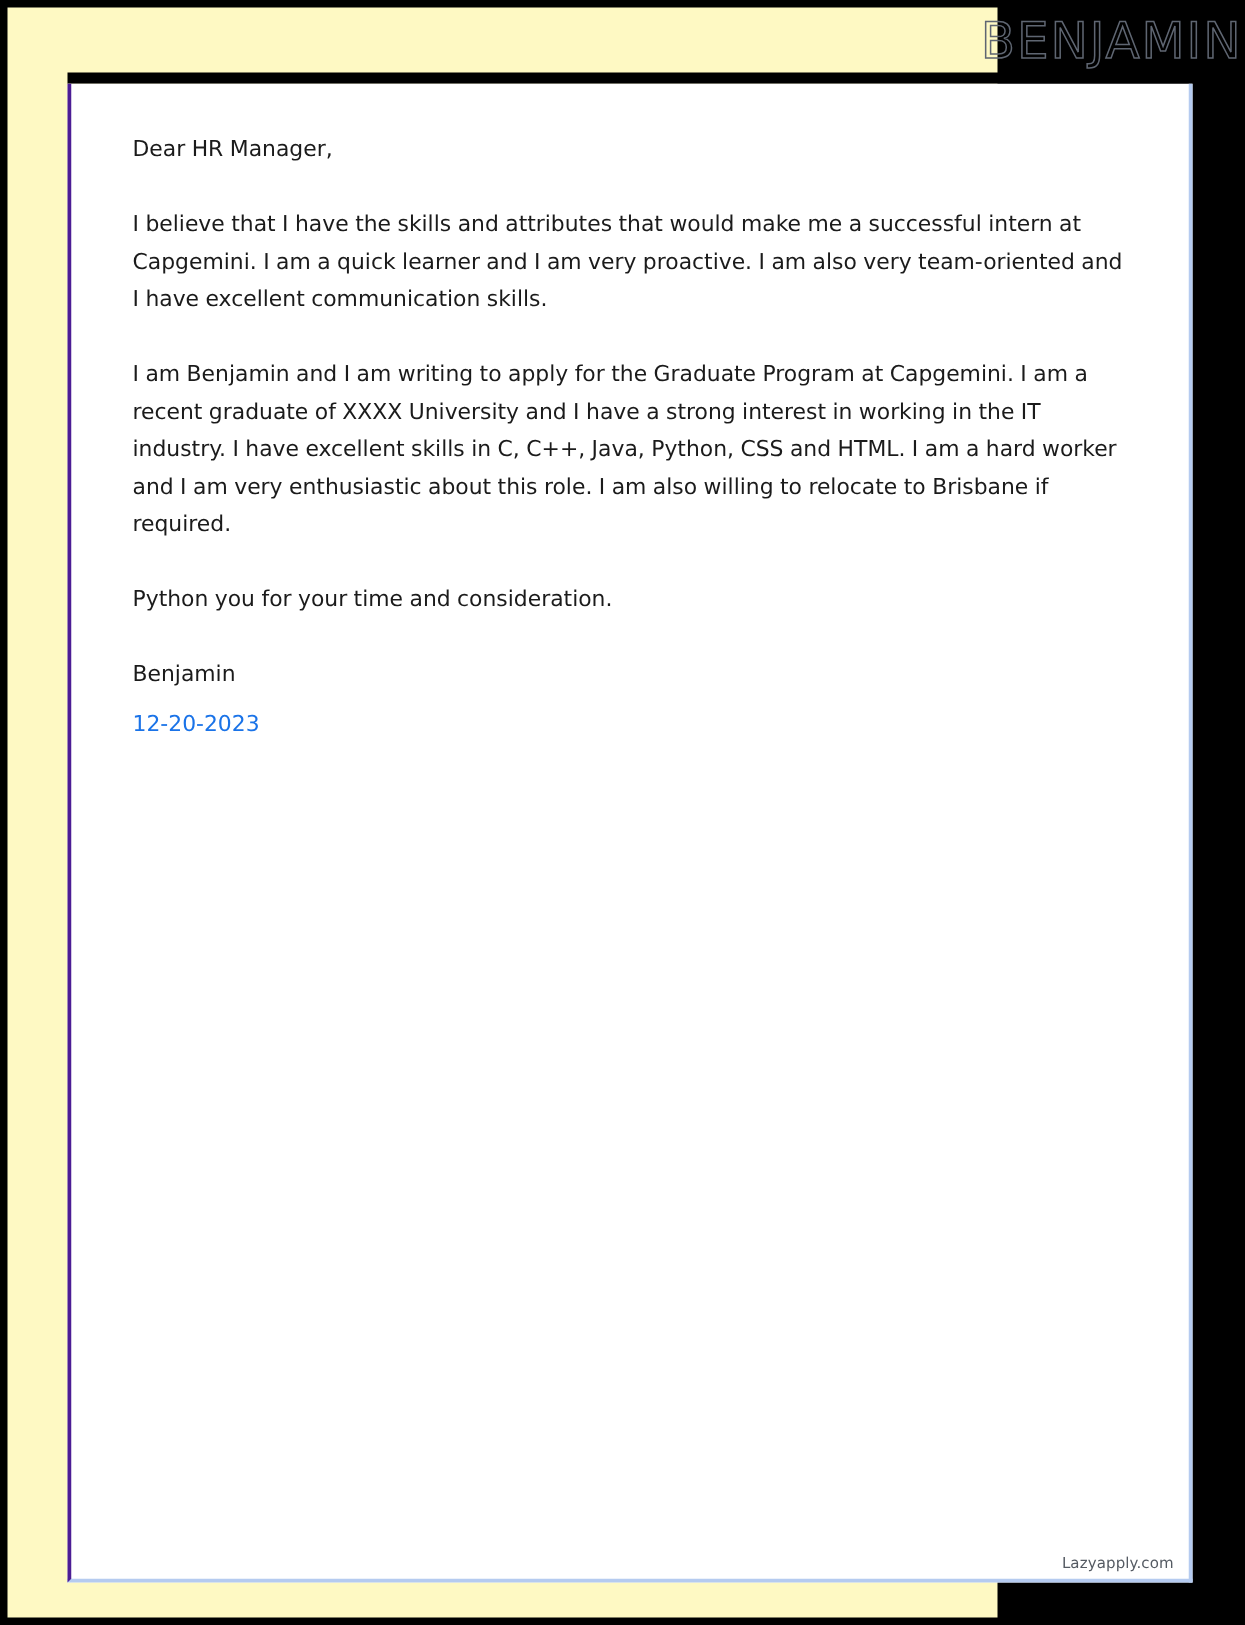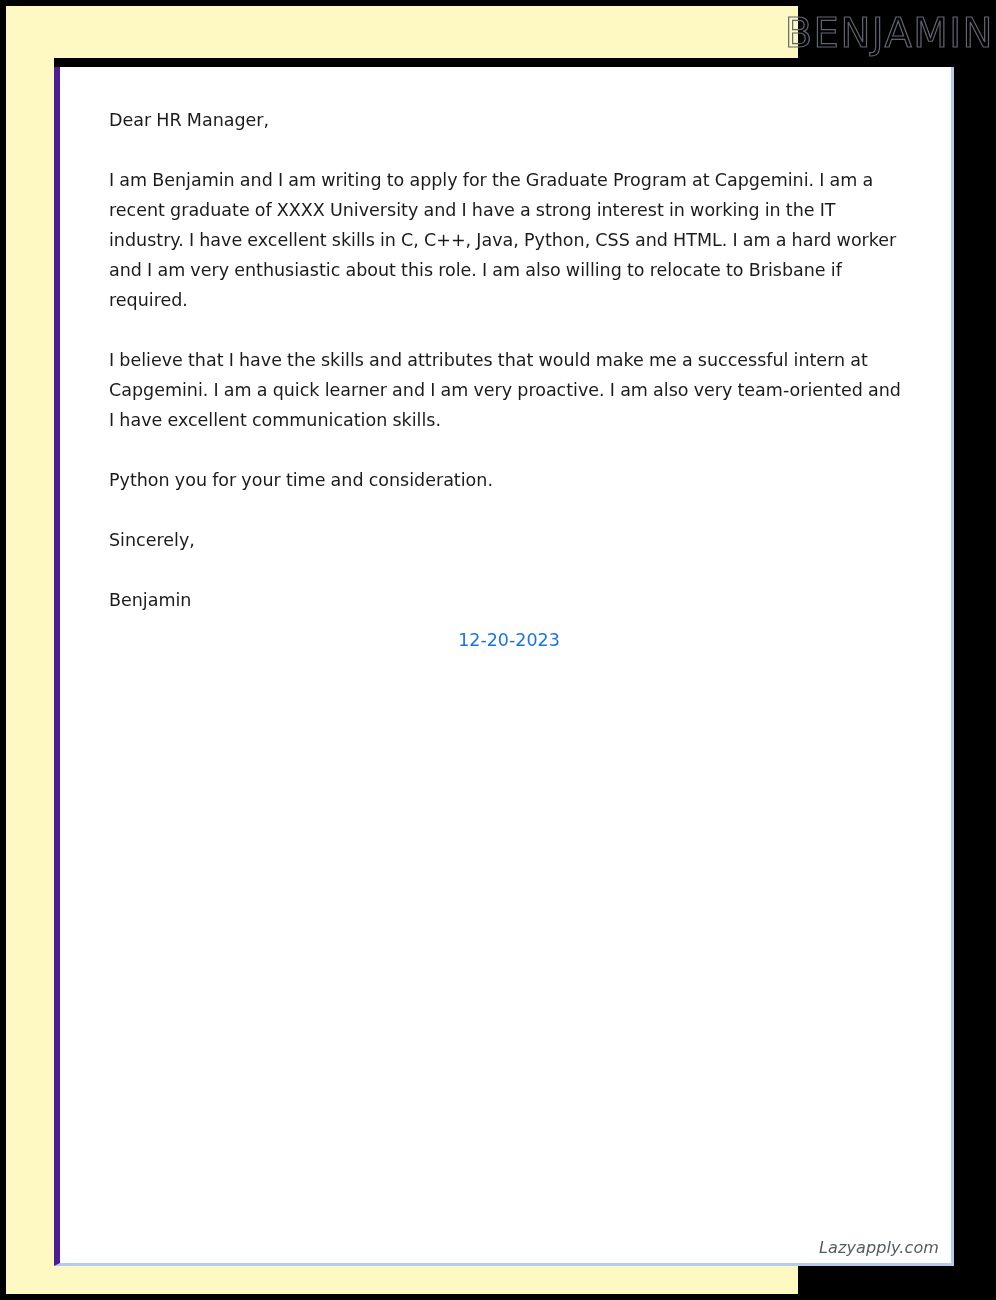--- a/index.html
+++ b/index.html
@@ -64,21 +64,21 @@
   }
 
   
   .sheet {
     position: absolute;
     left: 48px;
     top: 61px;
     width: 900px;
     height: 1199px;
     background: #ffffff;
-    border-left: 6px solid #4c1d95;
+    border-left: 3px solid #4c1d95;
     border-right: 3px solid #b5cbf0;
     border-bottom: 3px solid #b5cbf0;
   }
 
   .letter-body {
     position: absolute;
     left: 49px;
     top: 38px;
     width: 800px;
   }
@@ -93,32 +93,30 @@
     word-spacing: -0.4px;
   }
 
   .signoff-name { margin-bottom: 10px; }
 
   .date {
     font-family: "DejaVu Sans", sans-serif;
     font-size: 17.5px;
     line-height: 30px;
     color: #1a73e8;
-    text-align: center;
   }
 
   .footer-brand {
     position: absolute;
     right: 12px;
     bottom: 6px;
     font-family: "DejaVu Sans", sans-serif;
-    font-size: 16px;
+    font-size: 12px;
     color: #555b63;
     letter-spacing: 0.1px;
-    font-style: italic;
   }
 </style>
 </head>
 <body>
 
 <div id="page">
 
   <div class="mat">
 
     <div class="letterhead">
@@ -126,28 +124,27 @@
     </div>
 
     <div class="rule"></div>
 
     <div class="sheet">
 
       <div class="letter-body">
 
         <p class="para">Dear HR Manager,</p>
 
+        <p class="para">I believe that I have the skills and attributes that would make me a successful intern at Capgemini. I am a quick learner and I am very proactive. I am also very team-oriented and I have excellent communication skills.</p>
+
         <p class="para">I am Benjamin and I am writing to apply for the Graduate Program at Capgemini. I am a recent graduate of XXXX University and I have a strong interest in working in the IT industry. I have excellent skills in C, C++, Java, Python, CSS and HTML. I am a hard worker and I am very enthusiastic about this role. I am also willing to relocate to Brisbane if required.</p>
-
-        <p class="para">I believe that I have the skills and attributes that would make me a successful intern at Capgemini. I am a quick learner and I am very proactive. I am also very team-oriented and I have excellent communication skills.</p>
 
 
         <p class="para">Python you for your time and consideration.</p>
 
-        <p class="para">Sincerely,</p>
 
         <p class="para signoff-name">Benjamin</p>
 
         <p class="date">12-20-2023</p>
 
       </div>
 
       <div class="footer-brand">Lazyapply.com</div>
 
     </div>

